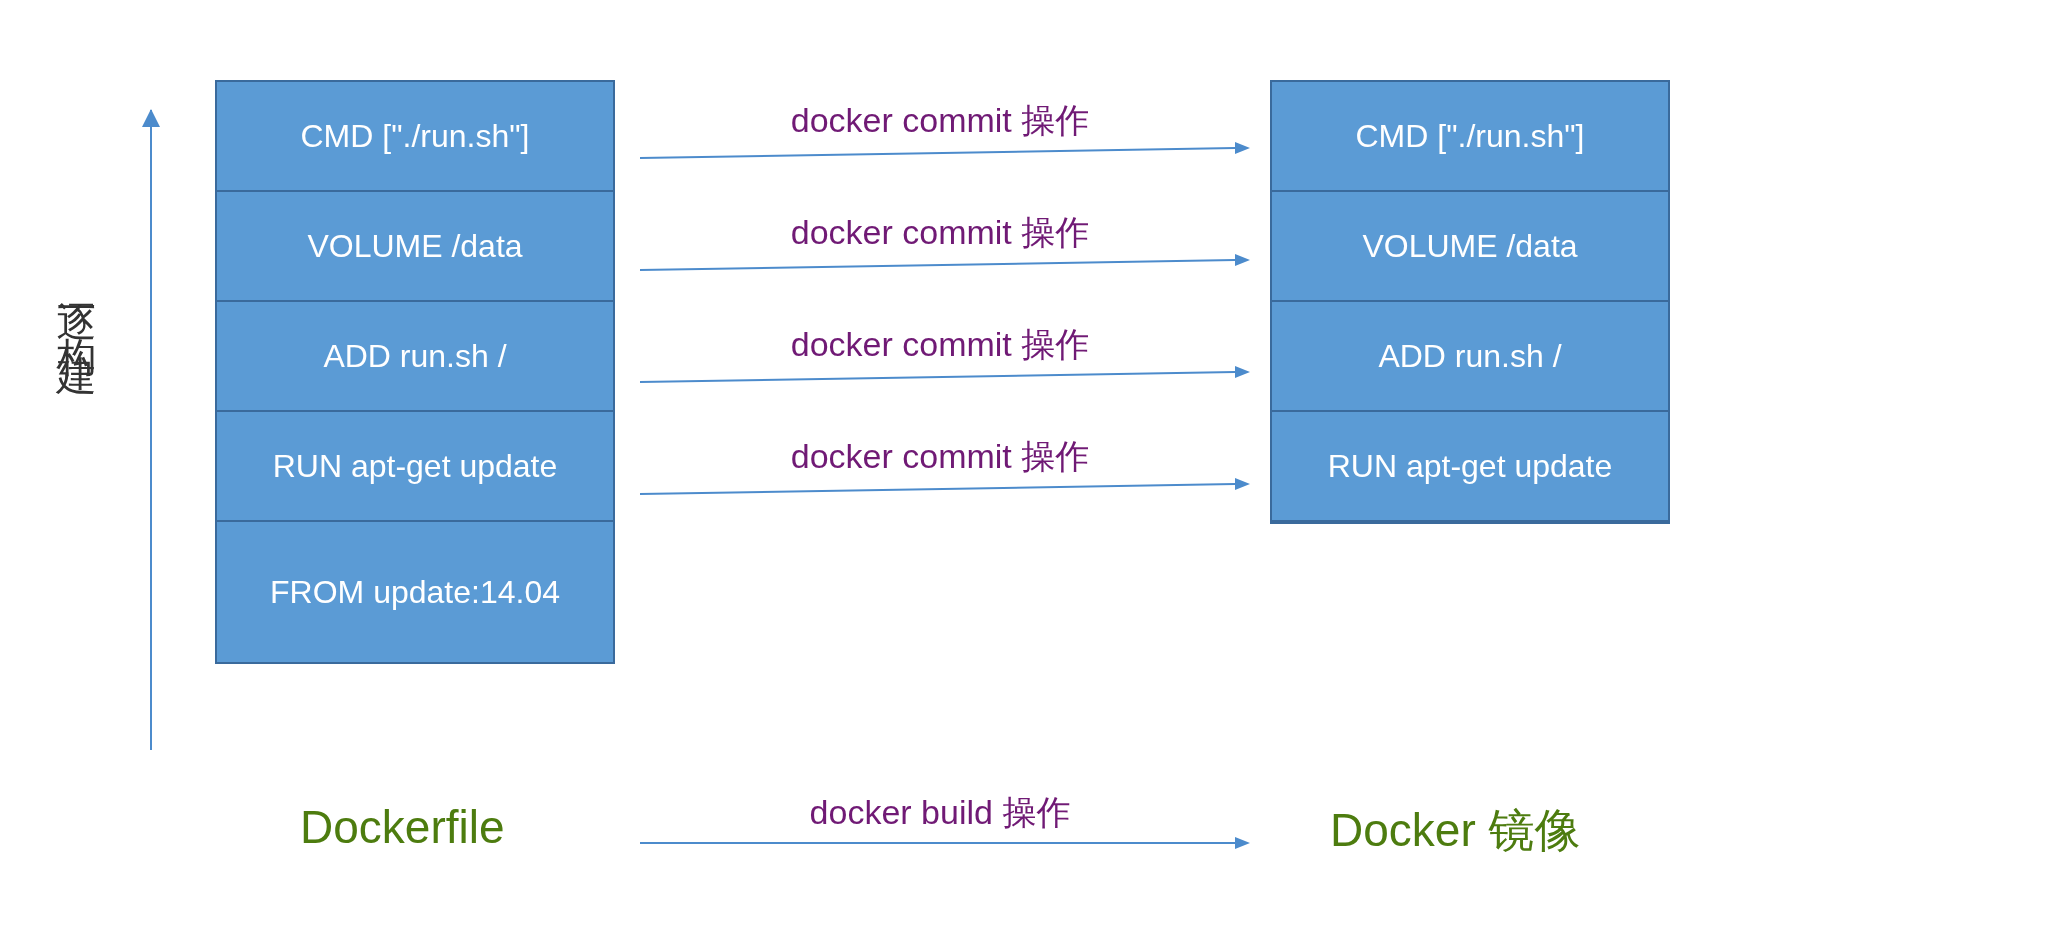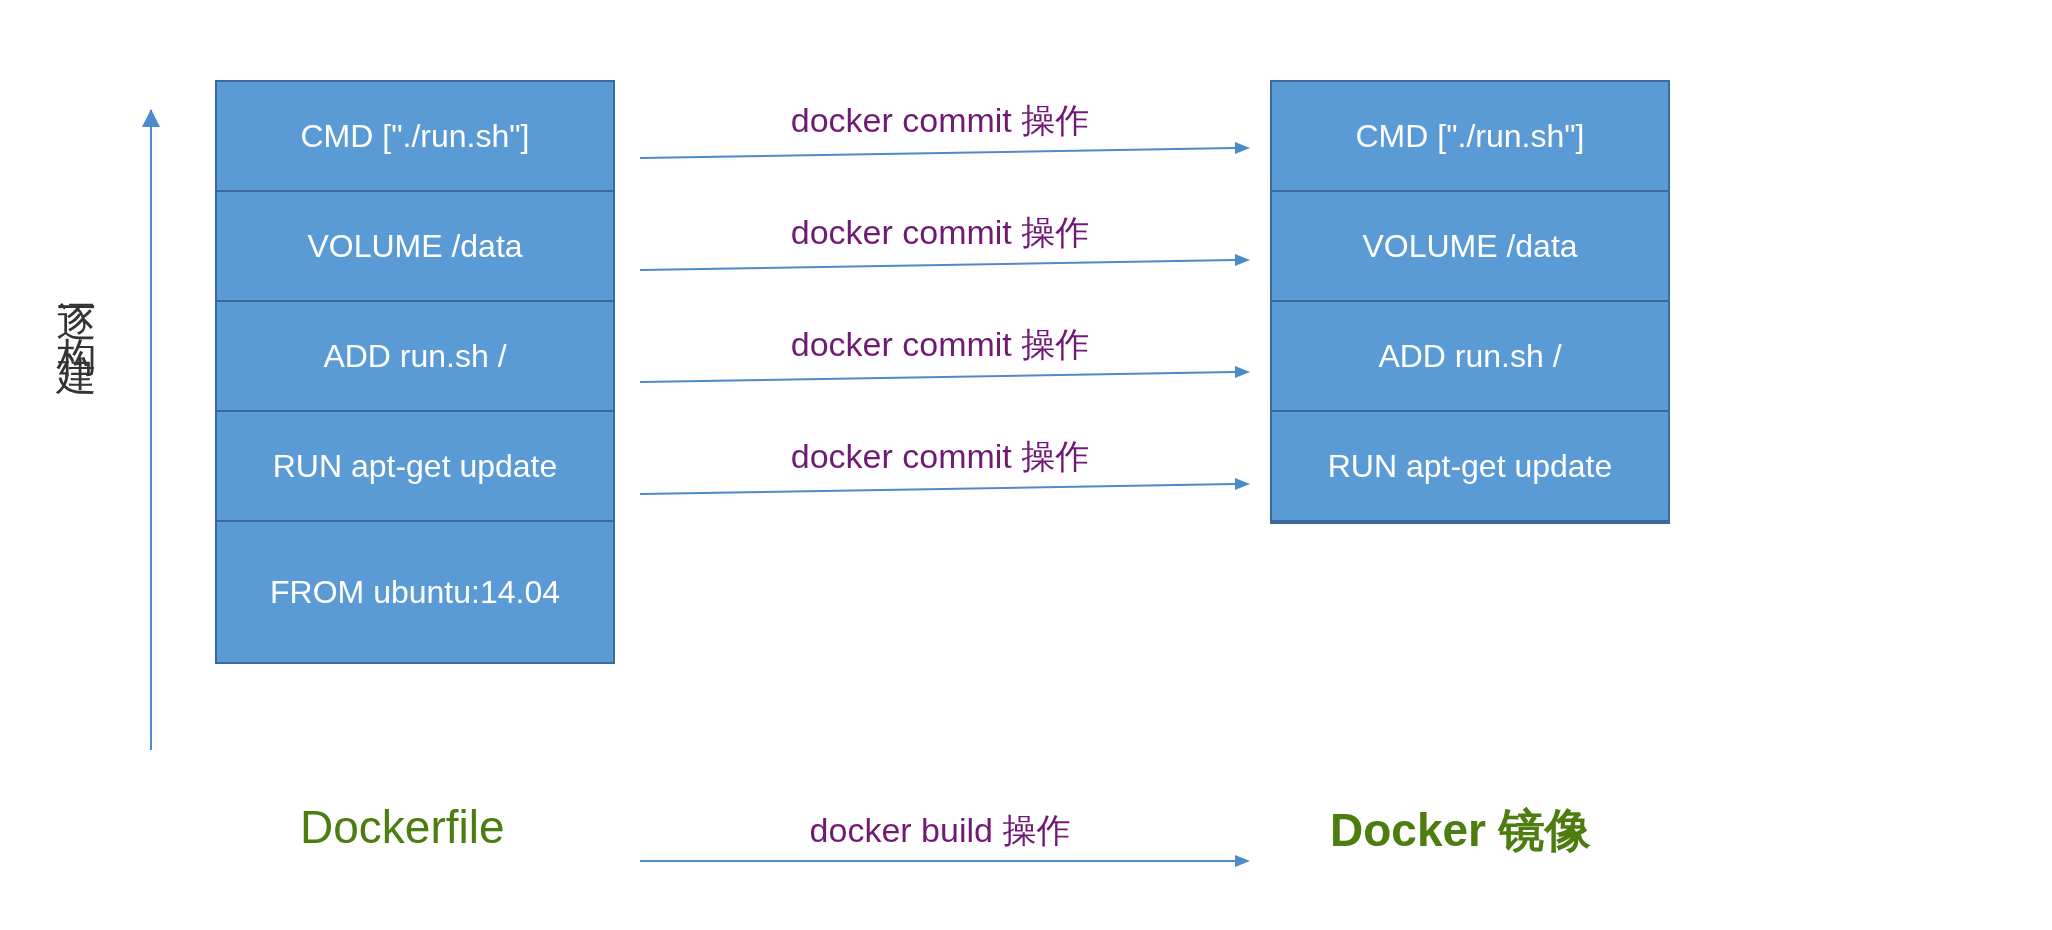--- a/index.html
+++ b/index.html
@@ -86,40 +86,40 @@
     width: 610px;
     height: 30px;
   }
   .stack-title {
     position: absolute;
     top: 800px;
     font-size: 46px;
     color: #4d7c0f;
   }
   .title-left { left: 300px; }
-  .title-right { left: 1330px; font-weight: bold; }
+  .title-right { left: 1330px; }
   .build-arrow-block {
     position: absolute;
     left: 640px;
-    top: 808px;
+    top: 790px;
     width: 600px;
   }
 </style>
 </head>
 <body>
 
 <div class="vertical-label">逐一构建</div>
 <div class="up-arrow"></div>
 
 <div class="stack left">
   <div class="layer">CMD ["./run.sh"]</div>
   <div class="layer">VOLUME /data</div>
   <div class="layer">ADD run.sh  /</div>
   <div class="layer">RUN apt-get update</div>
-  <div class="layer last">FROM ubuntu:14.04</div>
+  <div class="layer last">FROM update:14.04</div>
 </div>
 
 <div class="stack right">
   <div class="layer">CMD ["./run.sh"]</div>
   <div class="layer">VOLUME /data</div>
   <div class="layer">ADD run.sh  /</div>
   <div class="layer">RUN apt-get update</div>
 </div>
 
 <div class="arrow-block" style="top:98px;">

